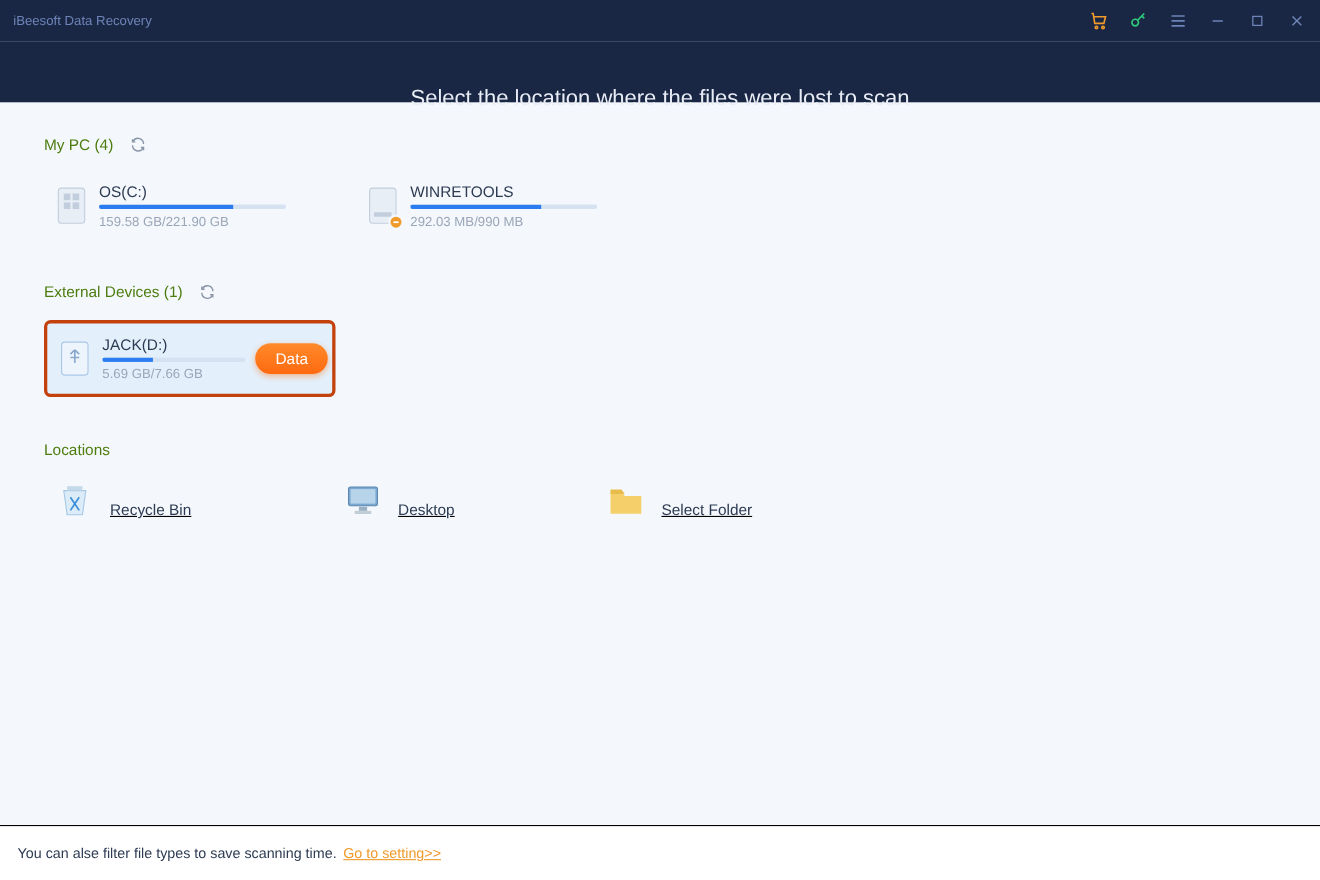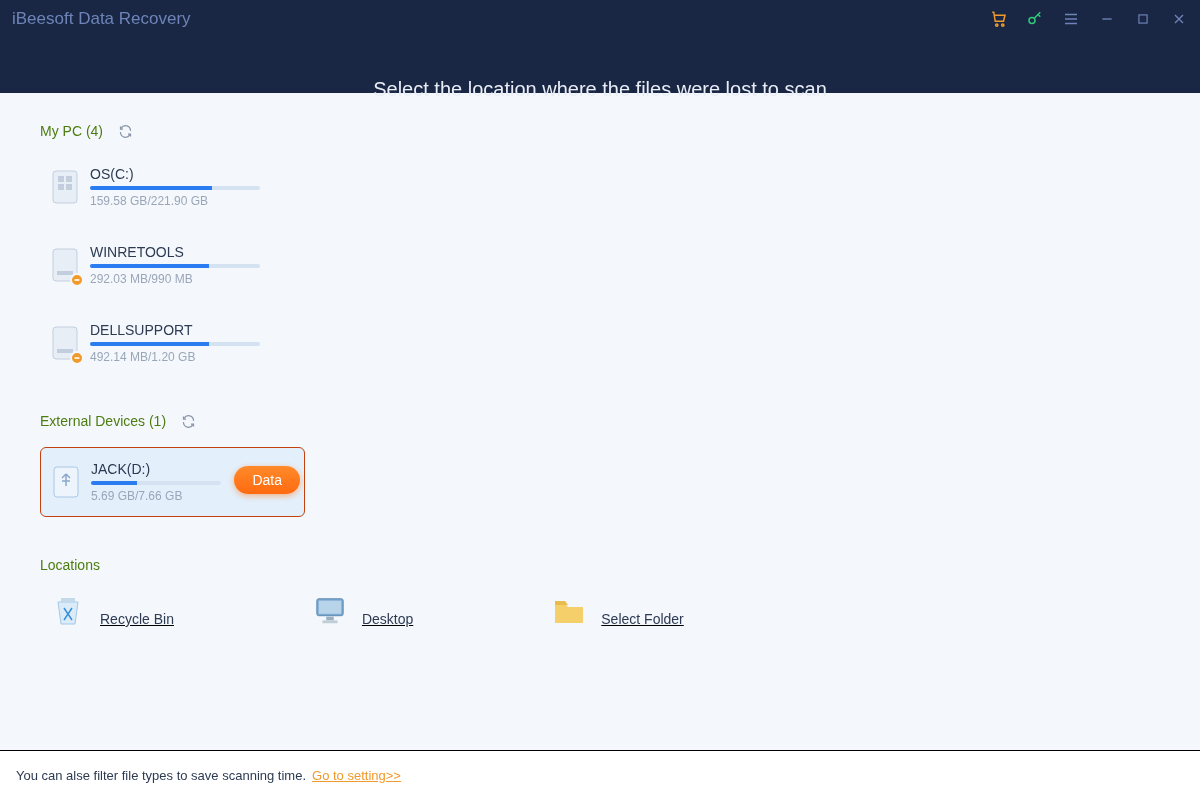--- a/index.html
+++ b/index.html
@@ -1,30 +1,30 @@
 <!DOCTYPE html>
 <html><head>
 <meta charset="utf-8">
 <style>
   * { box-sizing: border-box; margin: 0; padding: 0; font-family: -apple-system, BlinkMacSystemFont, "Segoe UI", Arial, sans-serif; }
   body { width: 1200px; height: 800px; background: #f4f8fc; overflow: hidden; }
   .titlebar { height: 38px; background: #1a2744; display: flex; align-items: center; padding: 0 12px; }
-  .app-title { color: #6d84b8; font-size: 17px; }
+  .app-title { color: #6d84b8; font-size: 12px; }
   .titlebar-spacer { flex: 1; }
   .titlebar-icons { display: flex; gap: 18px; align-items: center; }
   .tb-icon { width: 18px; height: 18px; display:flex;align-items:center;justify-content:center; cursor:pointer; }
   .header { height: 55px; background: #1a2744; display:flex; justify-content:center; align-items: flex-start; padding-top:8px; }
   .header-title { color: #e9edf6; font-size: 20px; font-weight: 500; margin-top: 32px;}
   .content { padding: 30px 40px 0 40px; }
   .section-row { display:flex; align-items:center; gap:14px; margin-bottom:18px; }
   .section-label { color:#4d7c0f; font-size:14px; }
   .refresh { width:16px;height:16px;cursor:pointer; display:flex;align-items:center;justify-content:center; }
-  .drives-row { display:flex; gap:18px; margin-bottom: 40px; flex-direction: column; }
+  .drives-row { display:flex; gap:18px; margin-bottom: 40px; }
   .drive-card { width:265px; height:60px; border-radius:6px; display:flex; align-items:center; padding:6px 10px; position:relative; cursor:pointer;}
-  .drive-card.selected { background:#e3f0fc; border:1px solid #c2410c;justify-content:space-between; }
+  .drive-card.selected { background:#e3f0fc; border:3px solid #c2410c;justify-content:space-between; }
   .drive-icon { width:30px; margin-right:10px; display:flex;align-items:center;justify-content:center; position:relative;}
   .drive-info { flex:1; }
   .drive-name { font-size:14px; color:#2c3a52; font-weight:500; margin-bottom:2px; }
   .drive-bar { height:4px; background:#d5e2f2; border-radius:2px; margin:4px 0 4px 0; position:relative; overflow:hidden; width:170px;}
   .drive-bar-fill { height:100%; background:#2a7cf0; }
   .drive-capacity { font-size:12px; color:#9aa6b8; }
   .scan-btn { position:absolute; right:4px; top:18px; background:linear-gradient(#ff8a2a,#ff6a10); color:#fff; font-size:14px; border:none; padding:6px 18px; border-radius:16px; cursor:pointer; box-shadow:0 2px 6px rgba(255,120,20,.5);}
   .badge { position:absolute; right:-4px; bottom:-4px; width:14px;height:14px;border-radius:50%; background:#f09a2c; border:2px solid #f4f8fc; display:flex;align-items:center;justify-content:center;}
   .locations-row { display:flex; gap:140px; margin-top:22px; padding-left:12px;}
   .loc-item { display:flex; align-items:flex-end; gap:16px; cursor:pointer;text-decoration:underline;}
@@ -130,40 +130,20 @@
       <div class="drive-info">
         <div class="drive-name">WINRETOOLS</div>
         <div class="drive-bar">
             <div class="drive-bar-fill" style="width:70%"></div>
           </div>
         <div class="drive-capacity">292.03 MB/990 MB</div>
       </div>
     </div>
 
 
-    <div class="drive-card">
-      <div class="drive-icon">
-        <svg width="30" height="36" viewBox="0 0 30 36">
-            <rect x="3" y="2" width="24" height="32" rx="3" fill="#e8eef6" stroke="#c2cedd"></rect>
-            <rect x="7" y="24" width="16" height="4" fill="#c2cedd"></rect>
-          </svg>
-        <div class="badge">
-            <svg width="8" height="8" viewBox="0 0 10 10">
-              <rect x="2" y="4" width="6" height="2" fill="#fff"></rect>
-            </svg>
-          </div>
-      </div>
-      <div class="drive-info">
-        <div class="drive-name">DELLSUPPORT</div>
-        <div class="drive-bar">
-            <div class="drive-bar-fill" style="width:70%"></div>
-          </div>
-        <div class="drive-capacity">492.14 MB/1.20 GB</div>
-      </div>
-    </div>
   </div>
 
   <div class="section-row">
     <span class="section-label">External Devices (1)</span>
     <div class="refresh">
       <svg width="15" height="15" viewBox="0 0 24 24" fill="none" stroke="#8894a8" stroke-width="2">
           <path d="M20 11A8 8 0 0 0 5 7M4 13a8 8 0 0 0 15 4"></path>
           <path d="M4 4v4h4M20 20v-4h-4"></path>
         </svg>
     </div>

